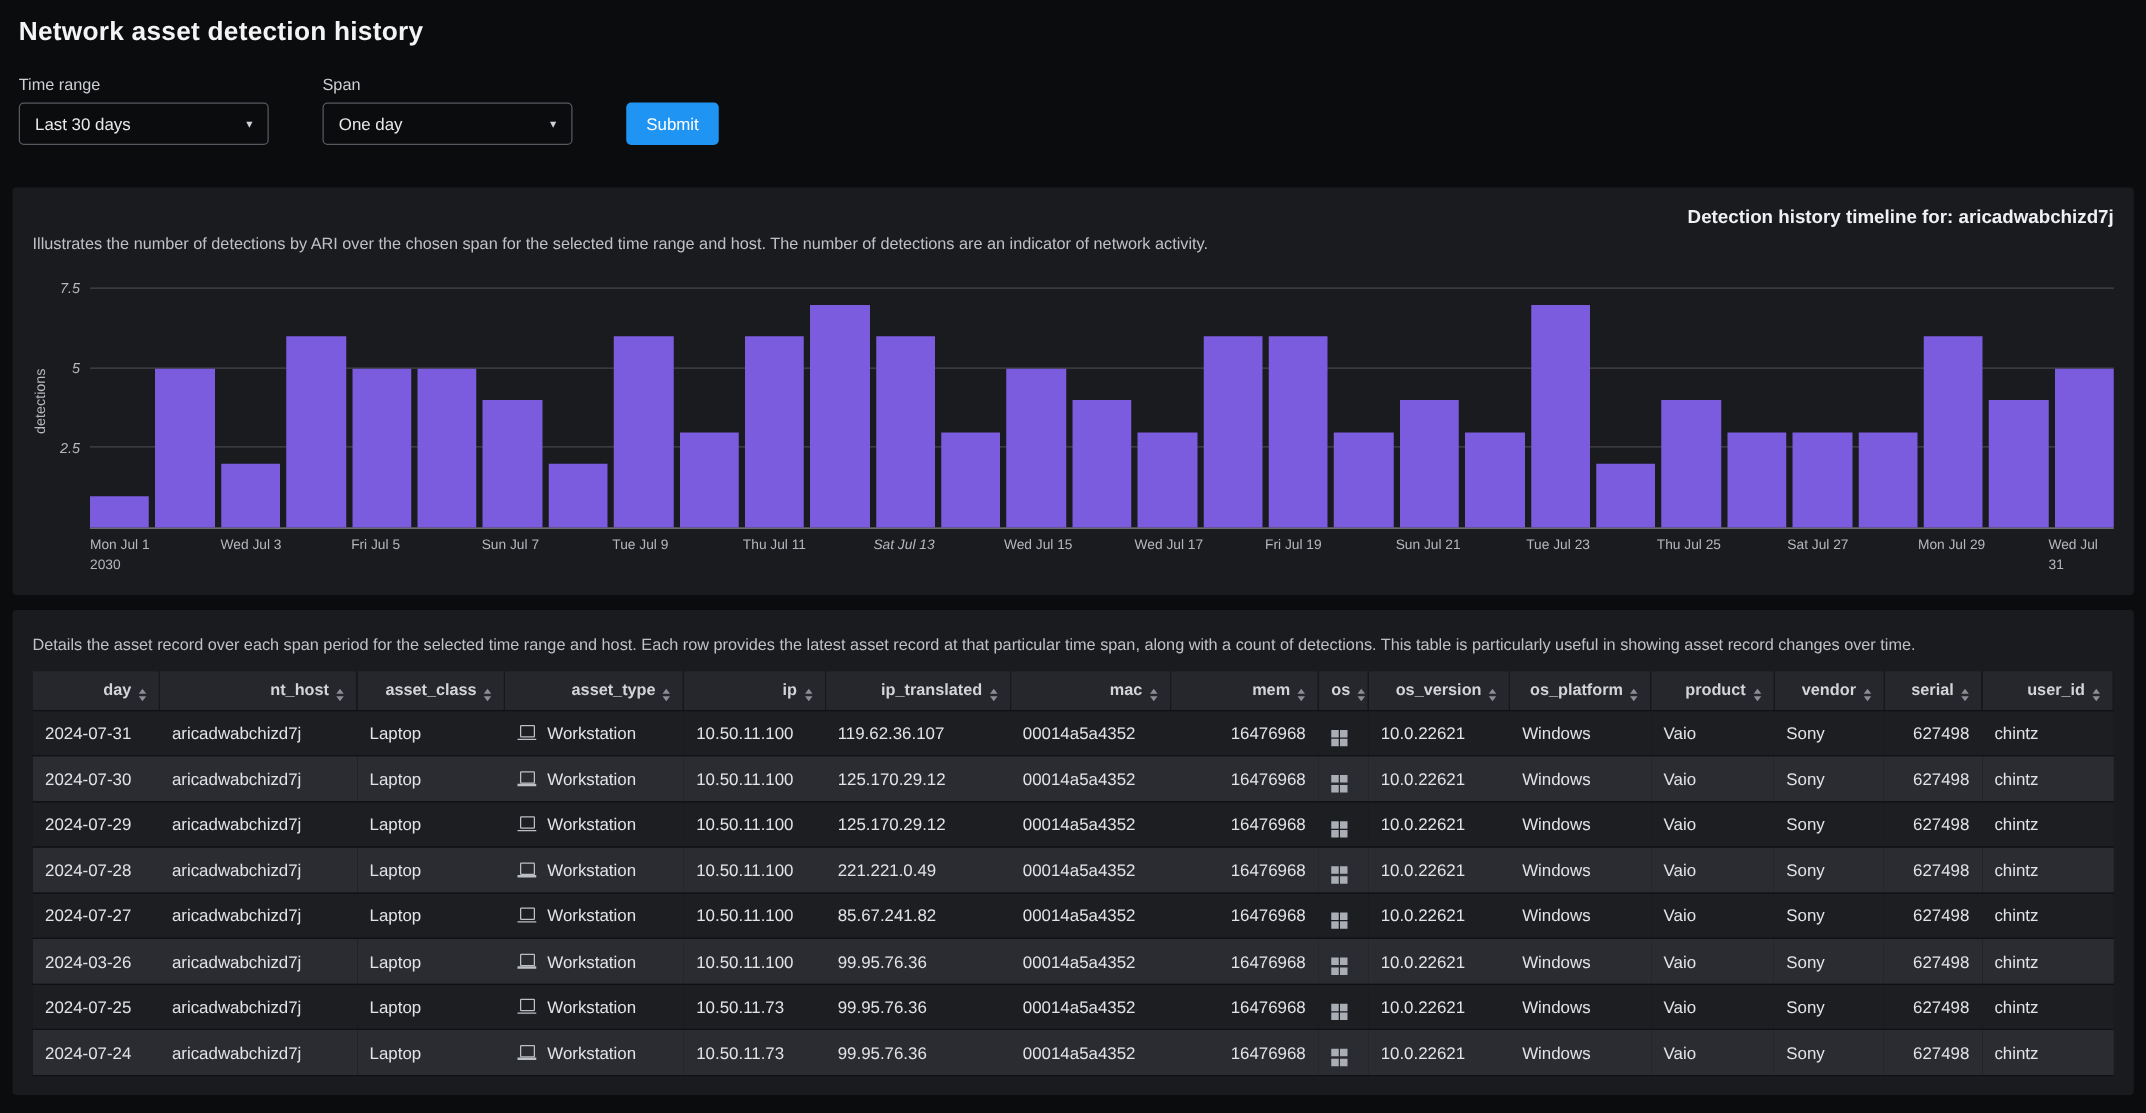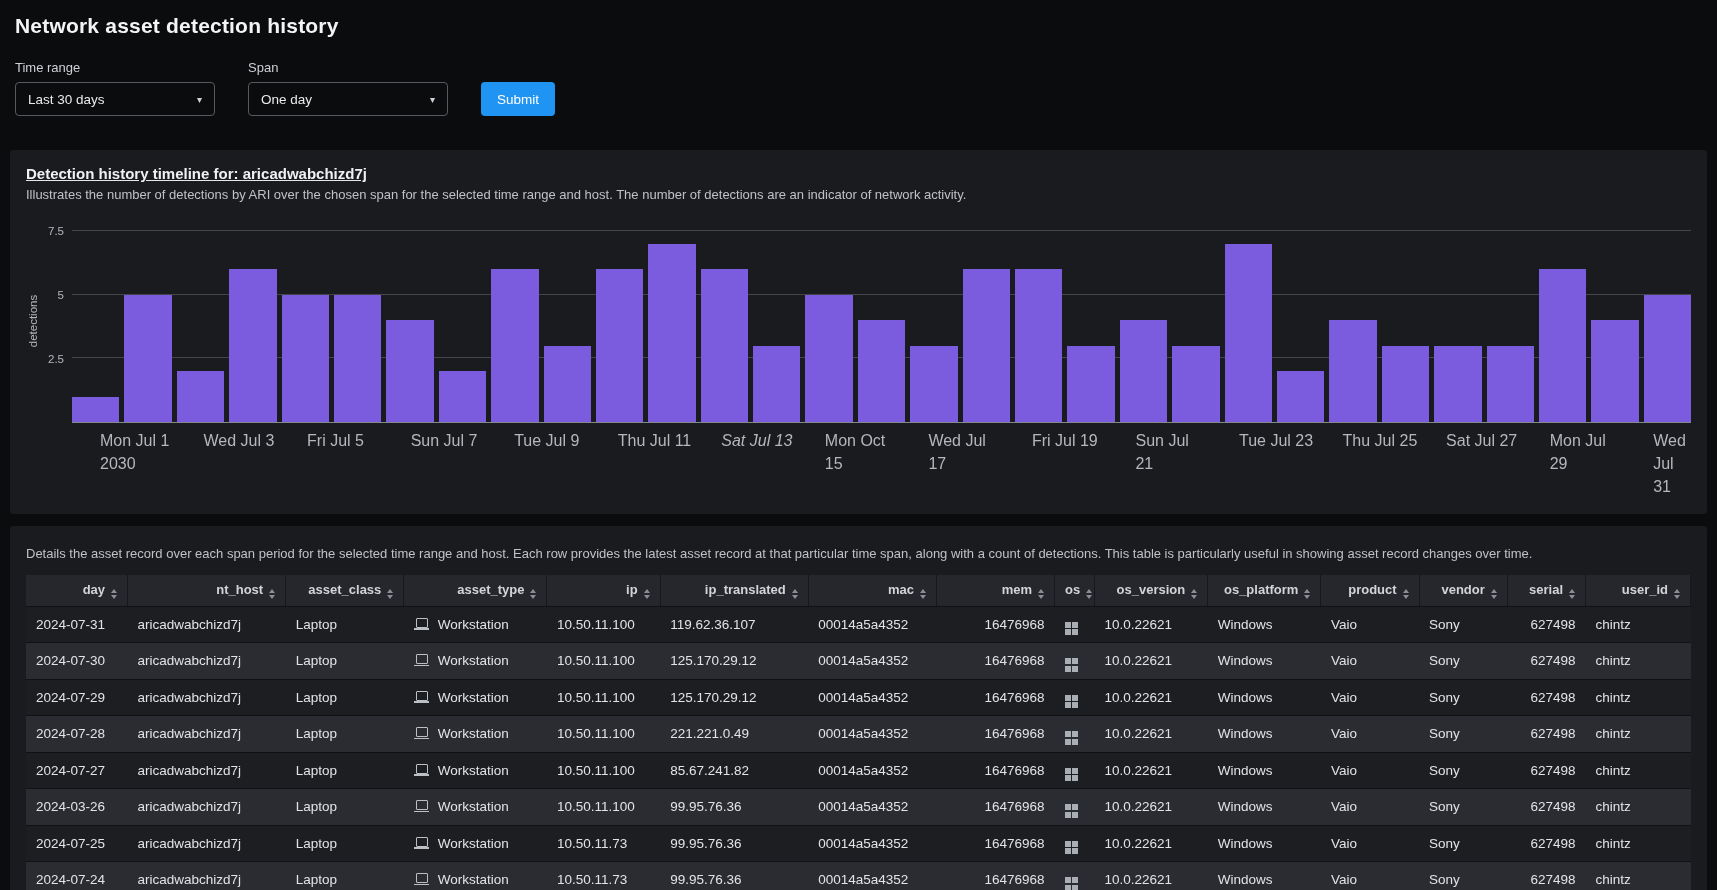--- a/index.html
+++ b/index.html
@@ -6,21 +6,21 @@
   html,body { width:1717px; height:890px; overflow:hidden; }
   body {
     background:#0b0c0e;
     font-family:"Liberation Sans", sans-serif;
     color:#e6e7ea;
     padding:12px 10px 0 10px;
   }
   .page-title { font-size:21px; font-weight:700; color:#f3f4f6; margin:2px 0 22px 5px; letter-spacing:.2px; }
 
   
-  .filters { display:flex; align-items:flex-end; gap:33px; margin:0 0 34px 5px; }
+  .filters { display:flex; align-items:flex-end; gap:43px; margin:0 0 34px 5px; }
   .filter-group { display:flex; flex-direction:column; gap:7px; }
   .filter-label { font-size:13px; color:#cdd0d4; }
   .select, .text-input {
     width:200px; height:34px; background:#0b0c0e;
     border:1px solid #565a60; border-radius:4px;
     color:#e9eaec; font-size:13.5px; font-family:"Liberation Sans", sans-serif;
     display:flex; align-items:center; justify-content:space-between;
     padding:0 12px; cursor:pointer;
   }
   .text-input { cursor:text; }
@@ -28,37 +28,37 @@
   .caret { font-size:10px; color:#cfd2d6; }
   .submit-btn {
     height:34px; padding:0 16px; background:#2094f3; border:none; border-radius:4px;
     color:#fff; font-size:13.5px; font-family:"Liberation Sans", sans-serif; cursor:pointer;
   }
 
   
   .panel { background:#1a1b1f; border-radius:3px; padding:15px 16px; margin-bottom:12px; }
   .panel-title { font-size:15px; font-weight:700; color:#eef0f2; }
   .panel-desc { font-size:13px; color:#bfc1c6; margin-top:5px; }
-  .panel-head { display:flex; justify-content:flex-start; align-items:flex-start;text-decoration:underline; }
+  .panel-head { display:flex; justify-content:flex-end; align-items:flex-start; }
   .panel-actions { display:flex; gap:16px; align-items:center; }
   .picon { cursor:pointer; color:#c2c5ca; font-size:17px; line-height:16px; display:inline-flex; }
 
   
   .chart-wrap { margin-top:16px; }
   .chart-area { display:flex; align-items:stretch; }
   .ylabel-col { width:14px; position:relative; }
   .ylabel { position:absolute; top:50%; left:50%; transform:translate(-50%,-50%) rotate(-90deg); font-size:11.5px; color:#b5b7bc; white-space:nowrap; }
   .yticks { width:32px; position:relative; }
-  .ytick { position:absolute; right:8px; transform:translateY(50%); font-size:11.5px; color:#b5b7bc; }
+  .ytick { position:absolute; right:8px; transform:translateY(50%); font-size:11.5px; color:#b5b7bc;font-style:italic; }
   .plot { flex:1; position:relative; height:205px; border-bottom:1px solid #85878c; }
   .gridline { position:absolute; left:0; right:0; height:1px; background:#45464b; }
   .bars { position:absolute; left:0; right:0; top:0; bottom:0; display:flex; align-items:flex-end; gap:5px; }
   .bar { flex:1; border-radius:0; }
   .xaxis { display:flex; margin-left:46px; margin-top:6px; }
-  .xlabel { font-size:16px; color:#b5b7bc; line-height:1.45;margin-left:28px; }
+  .xlabel { font-size:11px; color:#b5b7bc; line-height:1.45; }
 
   
   .table-wrap { margin-top:14px; }
   table { width:100%; border-collapse:collapse; table-layout:fixed; }
   thead th {
     background:#26272c; color:#d2d4d9; font-size:13px; font-weight:700;
     text-align:right; padding:7px 10px; border-right:1px solid #17181b;
     border-bottom:1px solid #101114; cursor:pointer; white-space:nowrap; overflow:hidden;
   }
   thead th.ta-r { text-align:right; }
@@ -174,21 +174,21 @@
         <div class="xlabel" style="flex: 2 1 0%;">
           <div>Tue Jul 9</div>
         </div>
         <div class="xlabel" style="flex: 2 1 0%;">
           <div>Thu Jul 11</div>
         </div>
         <div class="xlabel" style="flex: 2 1 0%; font-style: italic;">
           <div>Sat Jul 13</div>
         </div>
         <div class="xlabel" style="flex: 2 1 0%;">
-          <div>Mon Oct 15</div>
+          <div>Wed Jul 15</div>
         </div>
         <div class="xlabel" style="flex: 2 1 0%;">
           <div>Wed Jul 17</div>
         </div>
         <div class="xlabel" style="flex: 2 1 0%;">
           <div>Fri Jul 19</div>
         </div>
         <div class="xlabel" style="flex: 2 1 0%;">
           <div>Sun Jul 21</div>
         </div>

